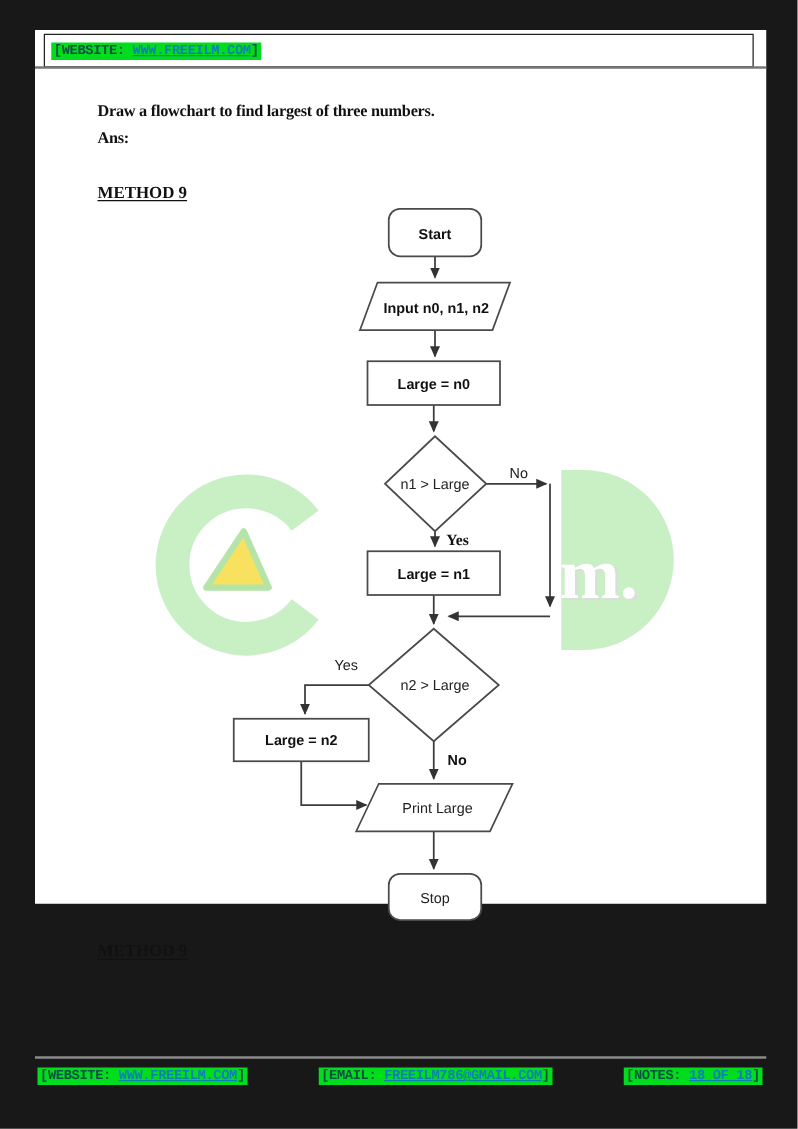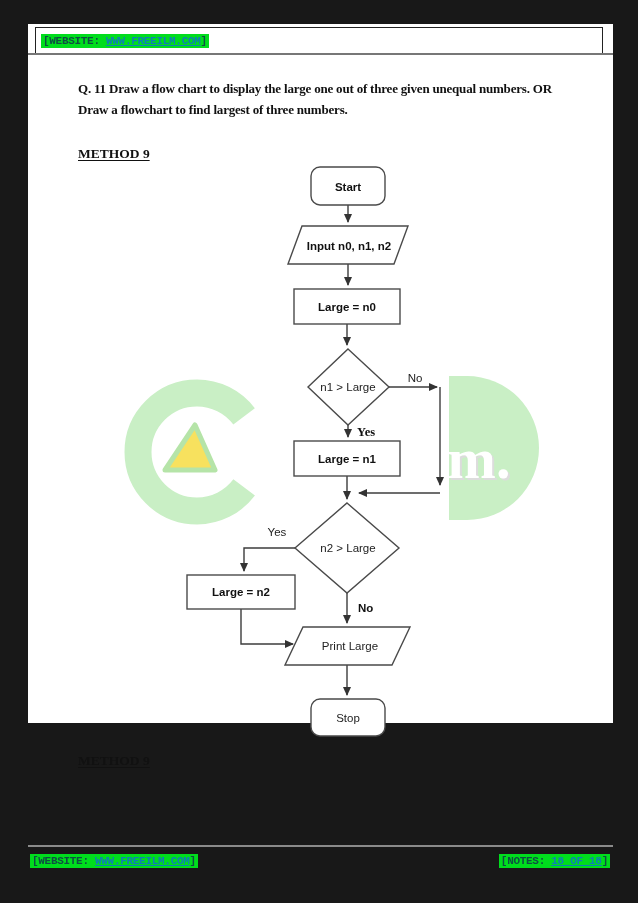--- a/index.html
+++ b/index.html
@@ -79,22 +79,22 @@
 <body>
 
 <div class="page">
 
   <div class="header-strip">
     <span class="hl"><span>[WEBSITE: </span><span class="lnk">WWW.FREEILM.COM</span><span>]</span></span>
   </div>
   <div class="header-rule"></div>
 
   <div class="question">
-    <div>Q. 11 Draw a flow chart to display the large one out of three given unequal numbers. OR</div>
     <div>Draw a flowchart to find largest of three numbers.</div>
+    <div>Ans:</div>
   </div>
 
   <div class="method-label method-1">METHOD 9</div>
   <div class="method-label method-2">METHOD 9</div>
 
   <svg class="fc-svg" width="585" height="854" viewBox="0 0 585 854">
     <defs>
       <marker id="arr" markerWidth="10" markerHeight="9" refX="8" refY="4" orient="auto" markerUnits="userSpaceOnUse">
         <path d="M0,0 L9,4 L0,8 z" fill="#333"></path>
       </marker>
@@ -153,16 +153,17 @@
       <text class="fc-reg" x="322" y="626">Print Large</text>
 
       <rect class="fc-shape" x="283" y="675" width="74" height="37" rx="9"></rect>
       <text class="fc-reg" x="320" y="698">Stop</text>
     </g>
   </svg>
 
   <div class="footer-rule"></div>
   <div class="footer-strip">
     <span class="hl"><span>[WEBSITE: </span><span class="lnk">WWW.FREEILM.COM</span><span>]</span></span>
+    <span class="hl"><span>[EMAIL: </span><span class="lnk">FREEILM786@GMAIL.COM</span><span>]</span></span>
     <span class="hl"><span>[NOTES: </span><span class="lnk">18 OF 18</span><span>]</span></span>
   </div>
 
 </div>
 
 </body></html>

